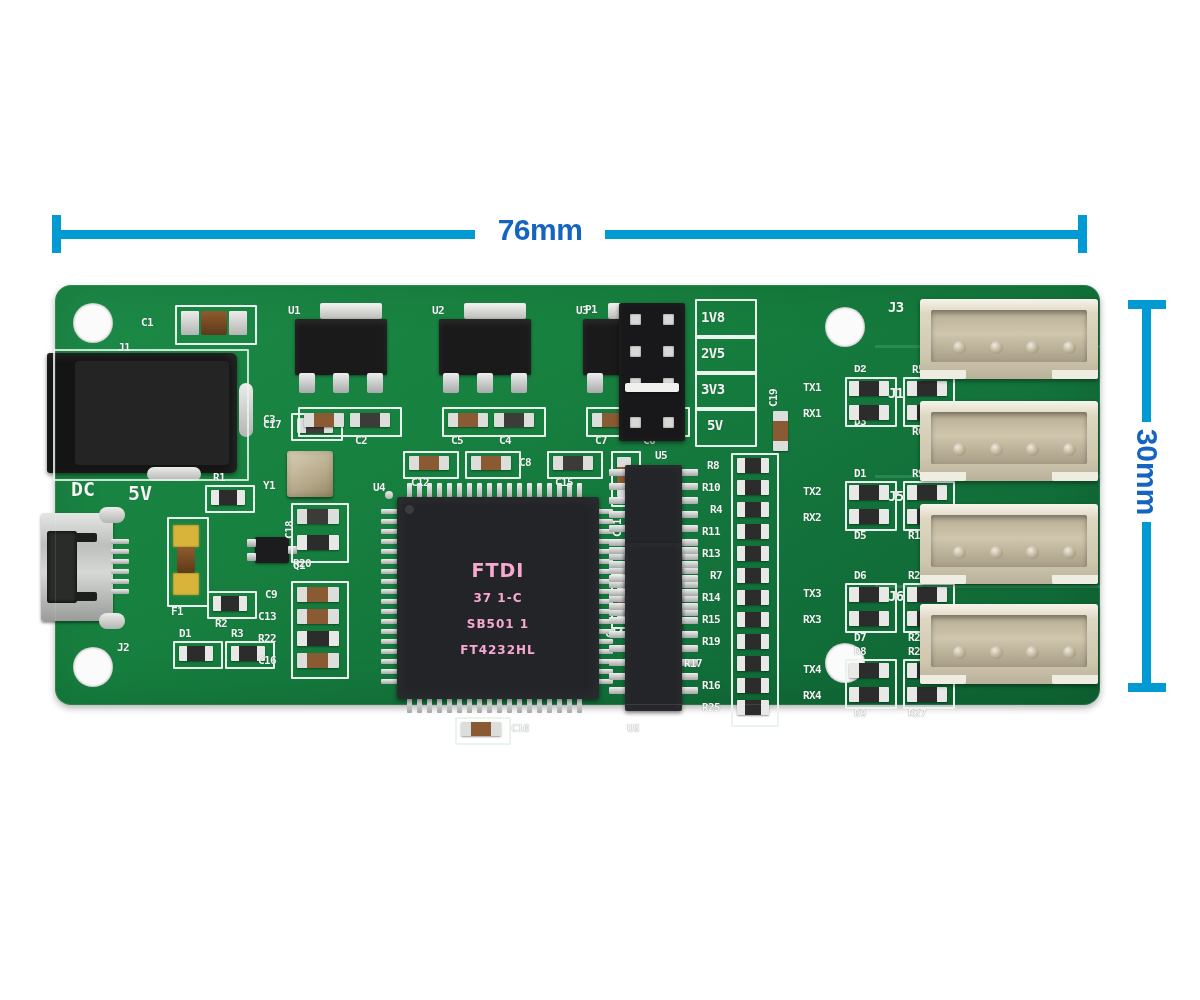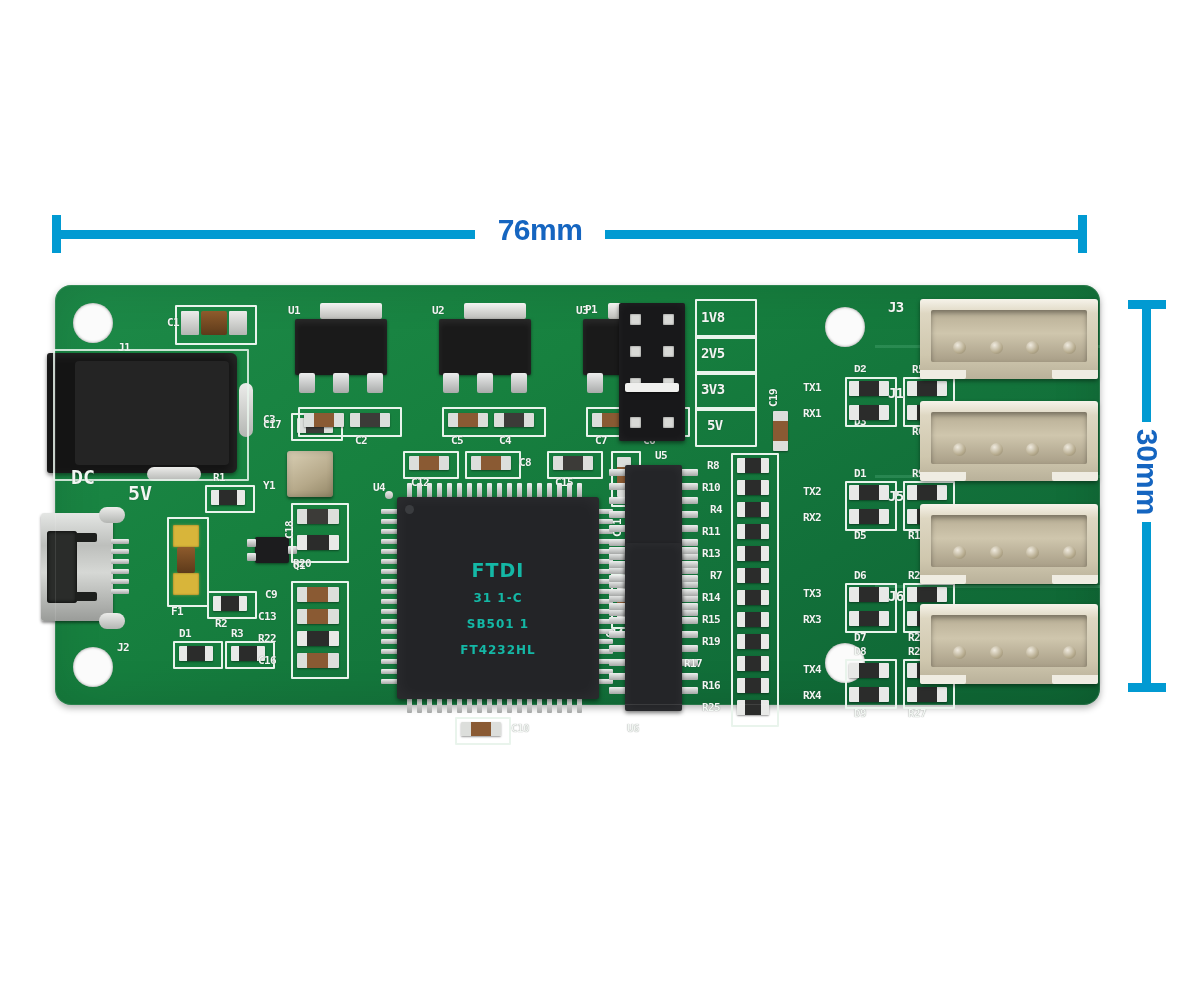--- a/index.html
+++ b/index.html
@@ -66,21 +66,21 @@
   .sot223{position:absolute;background:#1a1a1a;border-radius:2px;
       box-shadow:inset 0 4px 6px rgba(255,255,255,.07),0 1px 3px rgba(0,0,0,.5);}
   .tab-pad{position:absolute;height:16px;border-radius:2px;
       background:linear-gradient(180deg,#f4f4f2,#bcbcb8);}
   .pin-pad{position:absolute;width:16px;height:20px;border-radius:2px;
       background:linear-gradient(180deg,#eceded,#a9abaa);}
 
   .qfp{position:absolute;background:#232427;border-radius:3px;
       box-shadow:inset 0 0 18px rgba(255,255,255,.05),0 2px 5px rgba(0,0,0,.55);}
   .qfp .mark{position:absolute;width:100%;text-align:center;
-      color:#14b8a6;font-size:14px;font-weight:bold;font-family:"DejaVu Sans",sans-serif;
+      color:#f9a8d4;font-size:14px;font-weight:bold;font-family:"DejaVu Sans",sans-serif;
       letter-spacing:1px;}
   .qfp .dot{position:absolute;left:8px;top:8px;width:9px;height:9px;
       border-radius:50%;background:#3a3c3f;}
 
   .soic{position:absolute;background:#242528;border-radius:2px;
       box-shadow:inset 0 0 12px rgba(255,255,255,.05),0 2px 4px rgba(0,0,0,.5);}
 
   .leg{position:absolute;background:linear-gradient(180deg,#f0f1f1,#9fa1a0);border-radius:1px;}
 
   .jst{position:absolute;background:linear-gradient(180deg,#f6f3ea 0%,#ded7c2 18%,#cfc7ae 70%,#b9b19a 100%);
@@ -142,34 +142,34 @@
     <div class="hole" style="left:18px;top:18px;width:40px;height:40px;"></div>
     <div class="hole" style="left:18px;top:362px;width:40px;height:40px;"></div>
     <div class="hole" style="left:770px;top:22px;width:40px;height:40px;"></div>
     <div class="hole" style="left:770px;top:358px;width:40px;height:40px;"></div>
 
     <div class="trace" style="left:820px;top:60px;width:225px;height:3px;"></div>
     <div class="trace" style="left:820px;top:190px;width:225px;height:3px;"></div>
     <div class="trace" style="left:820px;top:300px;width:225px;height:3px;"></div>
 
     <div class="silkbox" style="left:120px;top:20px;width:78px;height:36px;"></div>
-    <div class="silk" style="left:112px;top:31px;">C1</div>
+    <div class="silk" style="left:86px;top:31px;">C1</div>
     <div class="pad" style="left:126px;top:26px;width:18px;height:24px;"></div>
     <div class="fuse" style="left:146px;top:26px;width:26px;height:24px;"></div>
     <div class="pad" style="left:174px;top:26px;width:18px;height:24px;"></div>
 
     <div class="silk" style="left:63px;top:56px;">J1</div>
     <div class="dcjack" style="left:-8px;top:68px;width:190px;height:120px;">
       <div class="body"></div>
     </div>
     <div class="pad" style="left:184px;top:98px;width:14px;height:54px;border-radius:7px;"></div>
     <div class="pad" style="left:92px;top:182px;width:54px;height:14px;border-radius:7px;"></div>
     <div class="silkbox" style="left:-2px;top:64px;width:192px;height:128px;border-color:rgba(233,244,236,.85);"></div>
 
-    <div class="silk big" style="left:16px;top:180px;">DC</div>
+    <div class="silk big" style="left:16px;top:192px;">DC</div>
     <div class="silk big" style="left:73px;top:196px;">5V</div>
 
     <div class="usb" style="left:-14px;top:228px;width:72px;height:108px;">
       <div class="slot"></div>
       <div class="tab" style="top:20px;"></div>
       <div class="tab" style="bottom:20px;"></div>
     </div>
     <div class="pinrow" style="left:56px;top:254px;width:18px;height:56px;">
       <i style="left:0;top:0;width:18px;height:5px;"></i>
       <i style="left:0;top:10px;width:18px;height:5px;"></i>
@@ -393,21 +393,21 @@
       <i style="left:120px;top:0;width:5px;height:16px;"></i>
         <i style="left:130px;top:0;width:5px;height:16px;"></i>
       <i style="left:140px;top:0;width:5px;height:16px;"></i>
         <i style="left:150px;top:0;width:5px;height:16px;"></i>
       <i style="left:160px;top:0;width:5px;height:16px;"></i>
         <i style="left:170px;top:0;width:5px;height:16px;"></i>
     </div>
     <div class="qfp" style="left:342px;top:212px;width:202px;height:202px;">
       <div class="dot"></div>
       <div class="mark" style="top:62px;font-size:19px;">FTDI</div>
-      <div class="mark" style="top:94px;font-size:12px;">31 1-C</div>
+      <div class="mark" style="top:94px;font-size:12px;">37 1-C</div>
       <div class="mark" style="top:120px;font-size:12px;">SB501 1</div>
       <div class="mark" style="top:146px;font-size:12px;">FT4232HL</div>
     </div>
     <div class="pad" style="left:330px;top:206px;width:8px;height:8px;border-radius:50%;"></div>
 
     <div class="silkbox" style="left:400px;top:432px;width:52px;height:24px;"></div>
     <div class="cap" style="left:406px;top:437px;width:40px;height:14px;"></div>
     <div class="silk" style="left:456px;top:437px;">C10</div>
 
     <div class="silk" style="left:600px;top:164px;">U5</div>

